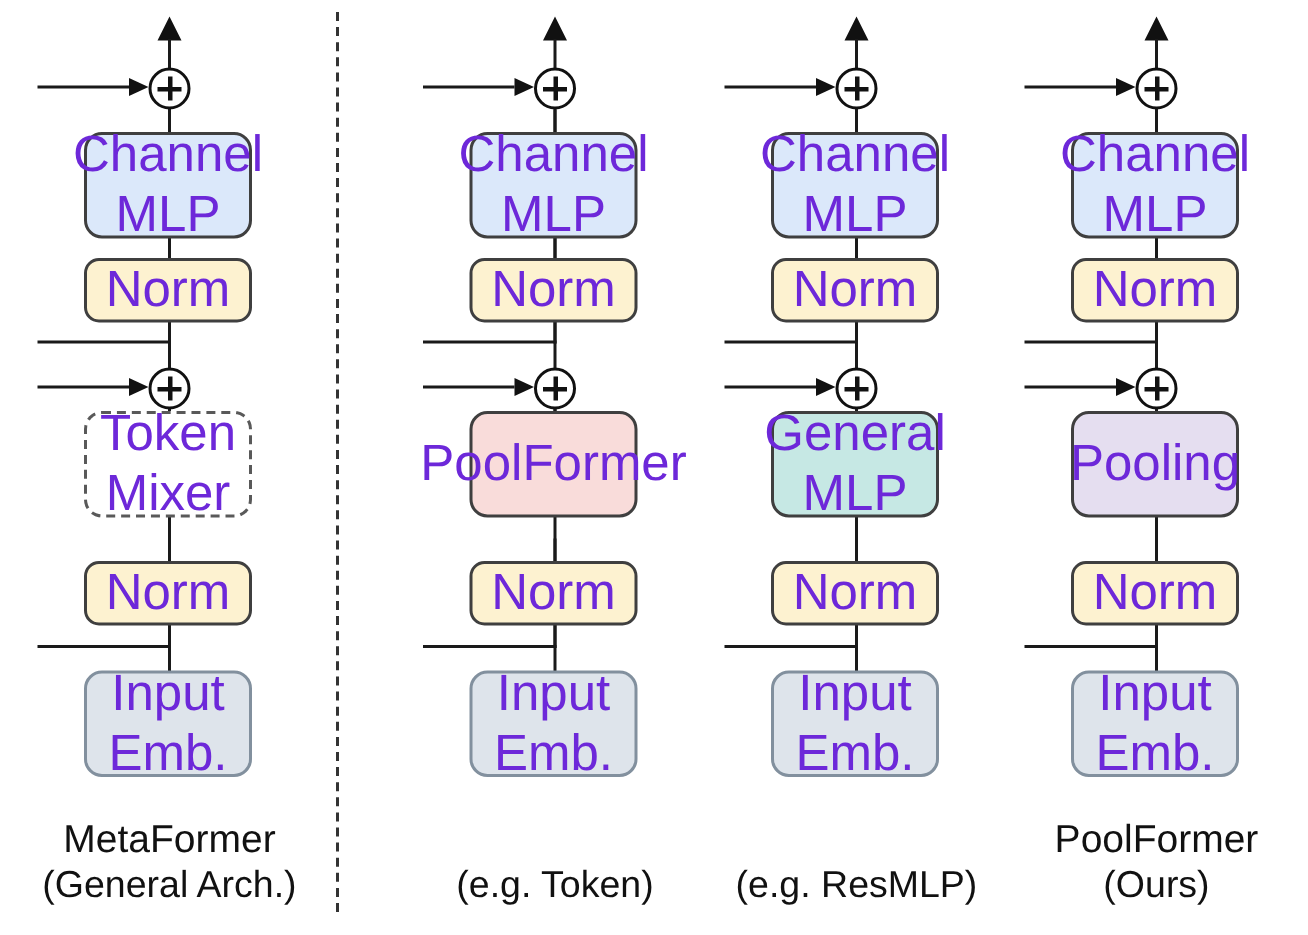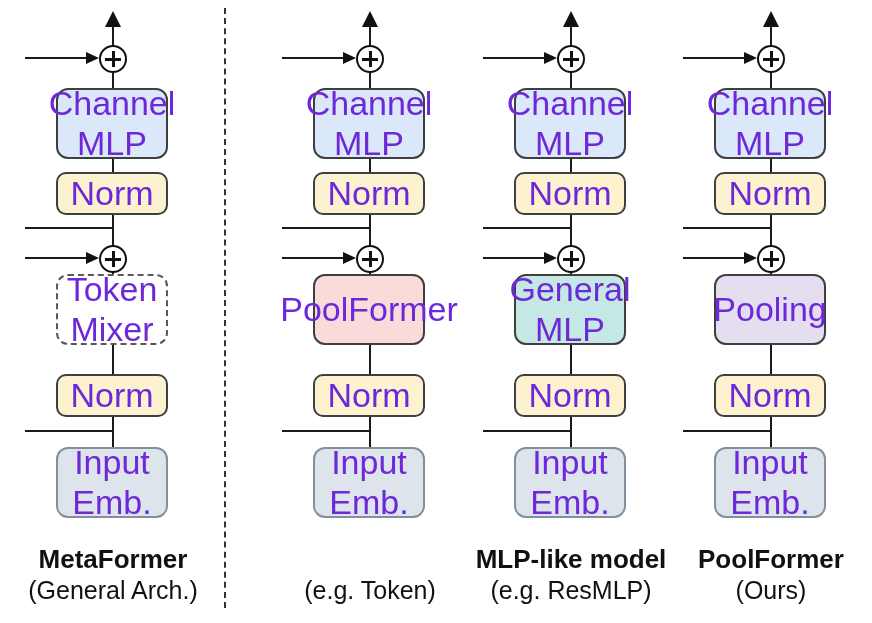--- a/index.html
+++ b/index.html
@@ -50,21 +50,21 @@
        white-space:pre-line;}
   .channel{top:88px;height:71px;}
   .norm{top:172px;height:43px;border-radius:10px;}
   .mixer{top:274px;height:71px;}
   .norm-bot{top:374px;}
   .input{top:447px;height:71px;border-color:#82909e;}
   .mixer.dashed{border-style:dashed;border-color:#595959;}
 
   
   .clabel{position:absolute;left:-12px;top:544px;width:214px;text-align:center;
-          font-size:26px;font-weight:bold;color:#111;}
+          font-size:26px;font-weight:normal;color:#111;}
   .csub{position:absolute;left:-12px;top:576px;width:214px;text-align:center;
         font-size:25px;color:#111;}
 
   .divider{position:absolute;left:224px;top:8px;height:600px;width:0;
            border-left:2px dashed #333333;}
 </style>
 </head>
 <body>
 
 <div id="canvas">
@@ -151,21 +151,20 @@
     <div class="ln v resv-b"></div>
     <div class="ln h resh-b"></div>
     <div class="box channel" style="background-color: rgb(219, 232, 250);">Channel
 MLP</div>
     <div class="box norm" style="background-color: rgb(253, 242, 208);">Norm</div>
     <div class="box mixer" style="background-color: rgb(198, 232, 228);">General
 MLP</div>
     <div class="box norm norm-bot" style="background-color: rgb(253, 242, 208);">Norm</div>
     <div class="box input" style="background-color: rgb(222, 228, 235);">Input
 Emb.</div>
-    <div class="clabel">MLP-like model</div>
     <div class="csub">(e.g. ResMLP)</div>
   </div>
 
   <div class="col" style="left:676px">
     <div class="ah up"></div>
     <div class="ln v out"></div>
     <div class="plus p-top"></div>
     <div class="ln h ain-t"></div>
     <div class="ah right ah-t"></div>
     <div class="ln v resv-t"></div>

